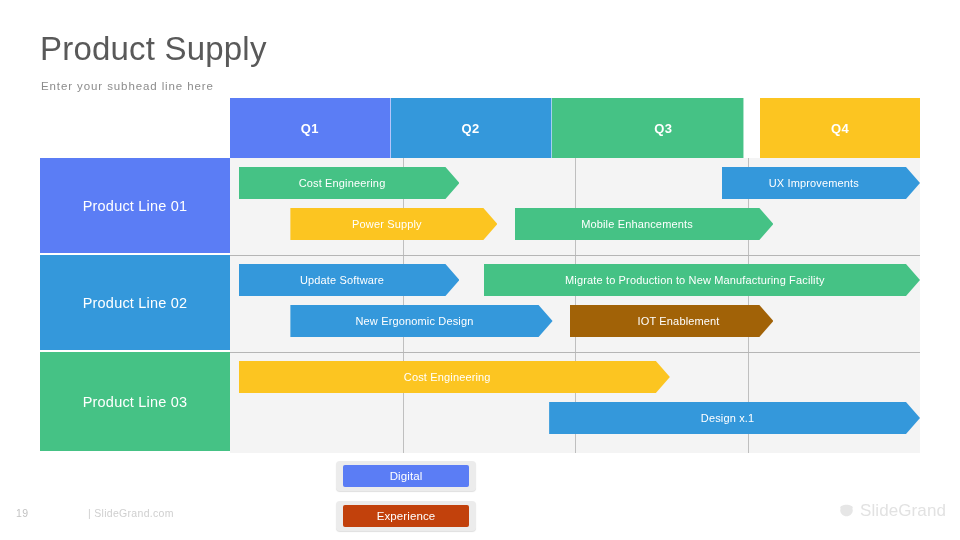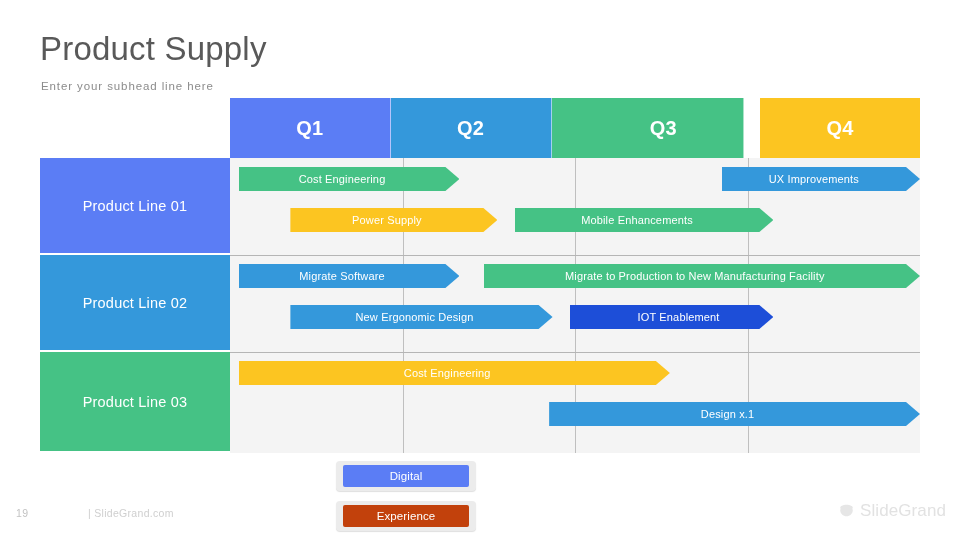--- a/index.html
+++ b/index.html
@@ -53,21 +53,21 @@
     width: 690px;
     height: 60px;
     display: flex;
   }
   .quarter-cell {
     flex: 1 1 0;
     display: flex;
     align-items: center;
     justify-content: center;
     color: #ffffff;
-    font-size: 20px;
+    font-size: 13px;
     font-weight: bold;
     letter-spacing: 0.4px;
     box-sizing: border-box;
     border-right: 1px solid rgba(255,255,255,0.55);
   }
   .quarter-cell:last-child { border-right: none; margin-left: 16px; }
 
   
   #grid-body {
     position: absolute;
@@ -110,21 +110,21 @@
     justify-content: center;
     color: #ffffff;
     font-size: 14.5px;
     letter-spacing: 0.2px;
     border-bottom: 2px solid #ffffff;
   }
 
   
   .task-bar {
     position: absolute;
-    height: 24px;
+    height: 32px;
     display: flex;
     align-items: center;
     justify-content: center;
     color: #ffffff;
     font-size: 11px;
     letter-spacing: 0.15px;
     white-space: nowrap;
     box-sizing: border-box;
     padding-right: 14px;
     clip-path: polygon(0 0, calc(100% - 14px) 0, 100% 50%, calc(100% - 14px) 100%, 0 100%);
@@ -242,29 +242,29 @@
       <div class="task-bar" style="left: 491.625px; width: 198.375px; top: 9px; background: rgb(52, 152, 219);">
         <span>UX Improvements</span>
       </div>
       <div class="task-bar" style="left: 60.375px; width: 207px; top: 50px; background: rgb(252, 197, 33);">
         <span>Power Supply</span>
       </div>
       <div class="task-bar" style="left: 284.625px; width: 258.75px; top: 50px; background: rgb(69, 194, 133);">
         <span>Mobile Enhancements</span>
       </div>
       <div class="task-bar" style="left: 8.625px; width: 220.8px; top: 106px; background: rgb(52, 152, 219);">
-        <span>Migrate Software</span>
+        <span>Update Software</span>
       </div>
       <div class="task-bar" style="left: 253.575px; width: 436.425px; top: 106px; background: rgb(69, 194, 133);">
         <span>Migrate to Production to New Manufacturing Facility</span>
       </div>
       <div class="task-bar" style="left: 60.375px; width: 262.2px; top: 147px; background: rgb(52, 152, 219);">
         <span>New Ergonomic Design</span>
       </div>
-      <div class="task-bar" style="left: 339.825px; width: 203.55px; top: 147px; background: #1d4ed8; padding-left: 28px;">
+      <div class="task-bar" style="left: 339.825px; width: 203.55px; top: 147px; background: #a16207; padding-left: 28px;">
         <span>IOT Enablement</span>
       </div>
       <div class="task-bar" style="left: 8.625px; width: 431.25px; top: 203px; background: rgb(252, 197, 33);">
         <span>Cost Engineering</span>
       </div>
       <div class="task-bar" style="left: 319.125px; width: 370.875px; top: 244px; background: rgb(52, 152, 219);">
         <span>Design x.1</span>
       </div>
     </div>
 

